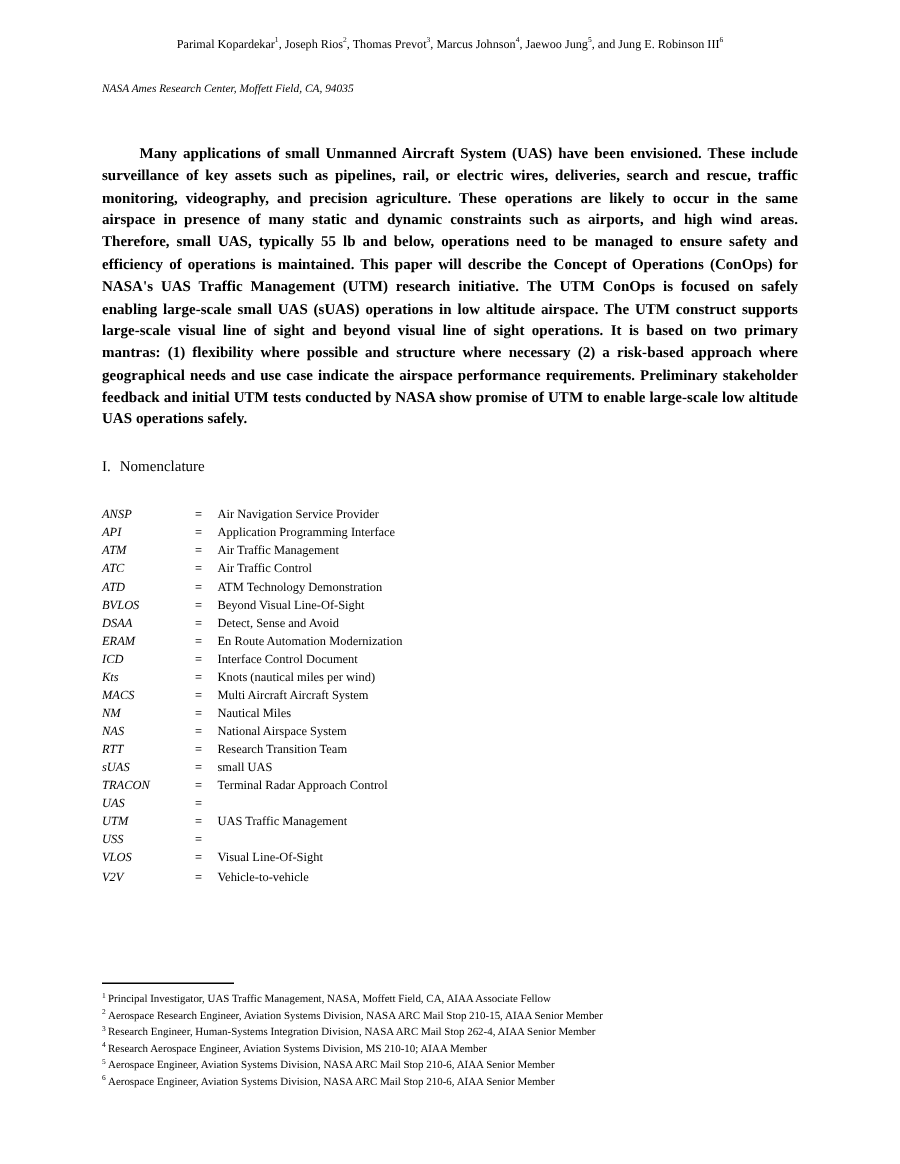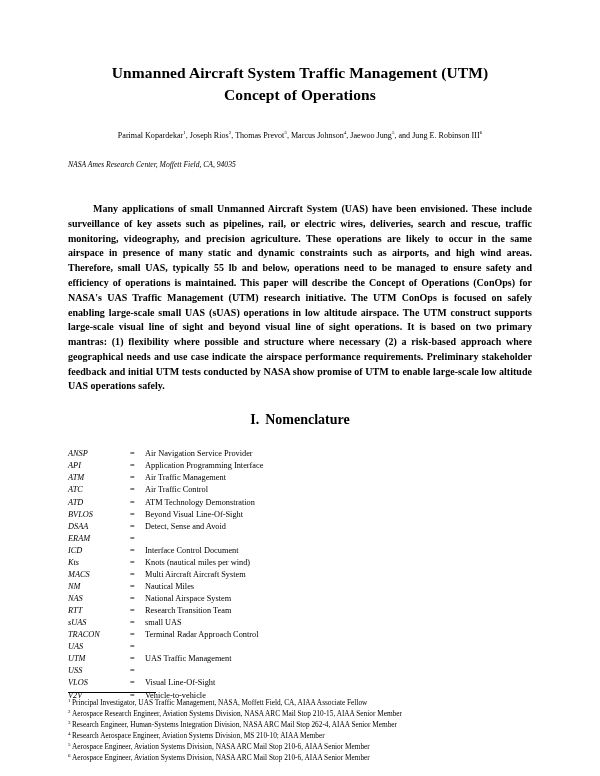--- a/index.html
+++ b/index.html
@@ -58,23 +58,22 @@
     font-size: 10px;
     font-weight: bold;
     text-align: justify;
     line-height: 1.48;
     text-indent: 25px;
     letter-spacing: 0.02px;
   }
   
   .section-heading {
     margin-top: 18px;
-    text-align: center;
-    font-size: 14px;
-    font-weight: bold;
+    font-size: 10px;
+    font-weight: normal;
   }
   .section-num {
     margin-right: 6px;
   }
   
   .nomenclature {
     margin-top: 20px;
     font-size: 8.3px;
     line-height: 1.455;
   }
@@ -118,24 +117,20 @@
   .footnote sup {
     font-size: 0.68em;
     margin-right: 1.5px;
   }
 </style>
 </head>
 <body>
 
 <div class="page">
 
-  <h1 class="title">
-    <span class="title-line">Unmanned Aircraft System Traffic Management (UTM)</span>
-    <span class="title-line">Concept of Operations</span>
-  </h1>
 
   <div class="authors">
     <span><span>Parimal Kopardekar</span><sup>1</sup><span>, </span></span><span><span>Joseph Rios</span><sup>2</sup><span>, </span></span><span><span>Thomas Prevot</span><sup>3</sup><span>, </span></span><span><span>Marcus Johnson</span><sup>4</sup><span>, </span></span><span><span>Jaewoo Jung</span><sup>5</sup><span>, and </span></span><span><span>Jung E. Robinson III</span><sup>6</sup></span>
   </div>
 
   <div class="affiliation">NASA Ames Research Center, Moffett Field, CA, 94035</div>
 
   <p class="abstract">Many applications of small Unmanned Aircraft System (UAS) have been envisioned. These include surveillance of key assets such as pipelines, rail, or electric wires, deliveries, search and rescue, traffic monitoring, videography, and precision agriculture.  These operations are likely to occur in the same airspace in presence of many static and dynamic constraints such as airports, and high wind areas. Therefore, small UAS, typically 55 lb and below, operations need to be managed to ensure safety and efficiency of operations is maintained.  This paper will describe the Concept of Operations (ConOps) for NASA's UAS Traffic Management (UTM) research initiative. The UTM ConOps is focused on safely enabling large-scale small UAS (sUAS) operations in low altitude airspace. The UTM construct supports large-scale visual line of sight and beyond visual line of sight operations. It is based on two primary mantras: (1) flexibility where possible and structure where necessary (2) a risk-based approach where geographical needs and use case indicate the airspace performance requirements. Preliminary stakeholder feedback and initial UTM tests conducted by NASA show promise of UTM to enable large-scale low altitude UAS operations safely.</p>
 
   <h2 class="section-heading">
@@ -174,20 +169,21 @@
         <span class="nom-def">Beyond Visual Line-Of-Sight</span>
       </div>
     <div class="nom-row">
         <span class="nom-term">DSAA</span>
         <span class="nom-eq">=</span>
         <span class="nom-def">Detect, Sense and Avoid</span>
       </div>
     <div class="nom-row">
         <span class="nom-term">ERAM</span>
         <span class="nom-eq">=</span>
+        <span class="nom-def">En Route Automation Modernization</span>
       </div>
     <div class="nom-row">
         <span class="nom-term">ICD</span>
         <span class="nom-eq">=</span>
         <span class="nom-def">Interface Control Document</span>
       </div>
     <div class="nom-row">
         <span class="nom-term">Kts</span>
         <span class="nom-eq">=</span>
         <span class="nom-def">Knots (nautical miles per wind)</span>

